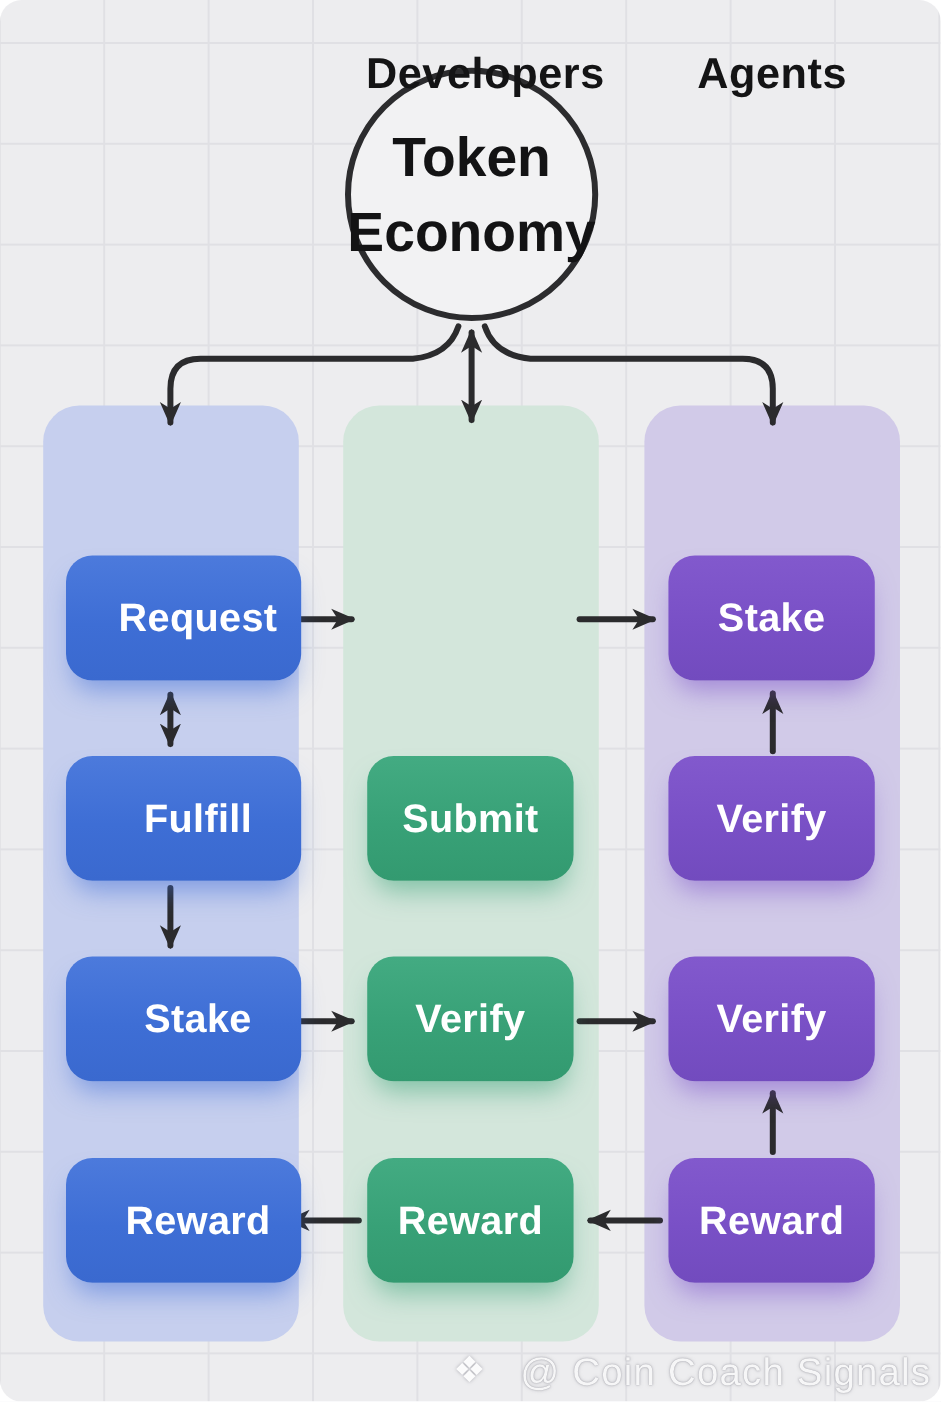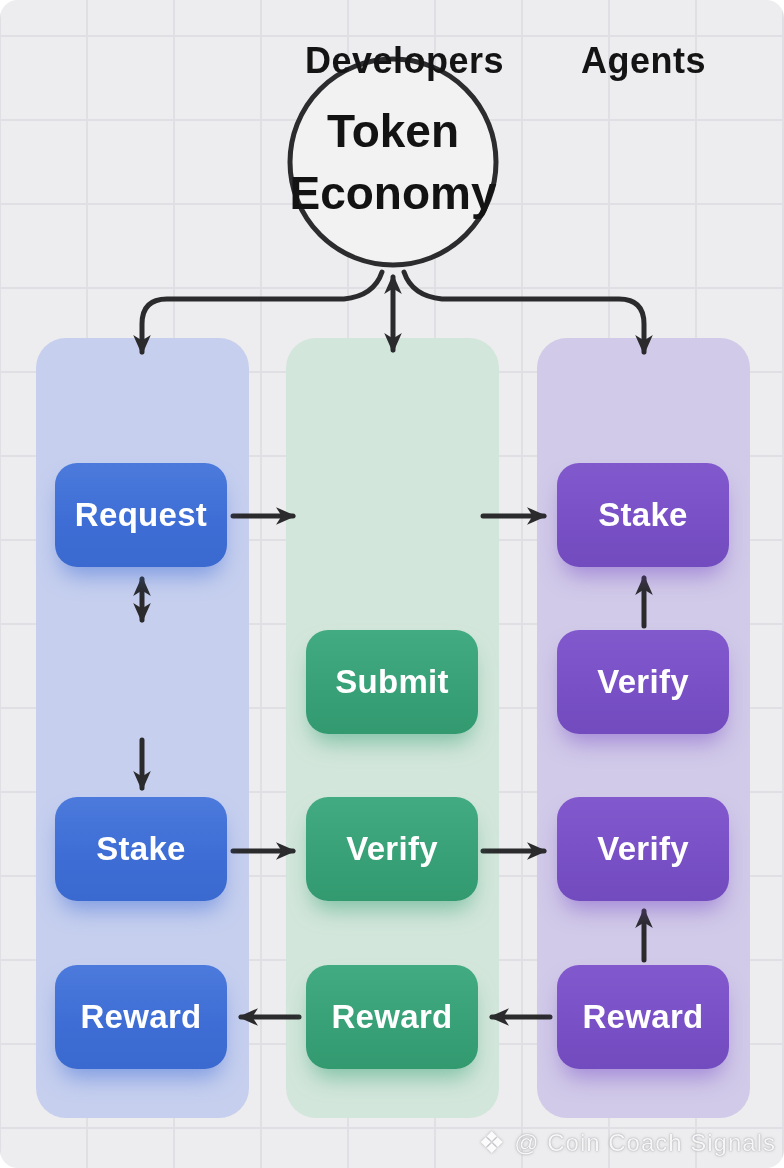--- a/index.html
+++ b/index.html
@@ -48,21 +48,21 @@
     box-shadow:0 14px 22px -6px rgba(65,112,215,0.55);
   }
   .node-green{
     background:linear-gradient(180deg,#43ab82 0%,#38a177 55%,#339a70 100%);
     box-shadow:0 14px 22px -6px rgba(58,163,121,0.55);
   }
   .node-purple{
     background:linear-gradient(180deg,#8259cd 0%,#7950c6 55%,#724bbe 100%);
     box-shadow:0 14px 22px -6px rgba(123,82,200,0.55);
   }
-  .col-a{left:55px;} .col-d{left:306px;} .col-s{left:557px;}
+  .col-a{left:55px;padding-left:24px;} .col-d{left:306px;} .col-s{left:557px;}
   .row-1{top:463px;} .row-2{top:630px;} .row-3{top:797px;} .row-4{top:965px;}
   .root-label{
     position:absolute;left:273px;top:102px;width:240px;height:120px;
     display:flex;align-items:center;justify-content:center;
     text-align:center;
     font-size:46px;font-weight:700;color:#131314;
     line-height:1.35;
     white-space:pre-line;
     z-index:3;
   }
@@ -70,24 +70,25 @@
     position:absolute;right:8px;top:1124px;height:38px;
     display:flex;align-items:center;gap:9px;
     z-index:4;
   }
   .watermark .wm-icon{
     font-size:30px;line-height:30px;
     color:rgba(255,255,255,0.95);
     text-shadow:0 0 3px rgba(140,140,150,0.7);
   }
   .watermark .wm-text{
-    font-size:24px;font-weight:400;
+    font-size:32px;font-weight:400;
     color:rgba(255,255,255,0.92);
     text-shadow:0 0 1px rgba(130,130,140,0.9), 0 0 3px rgba(150,150,160,0.5);
     letter-spacing:1px;
+    margin-left:20px;
   }
 </style>
 </head>
 <body>
 
 <div id="card">
 
   <div class="panel panel-agents"></div>
   <div class="panel panel-developers"></div>
   <div class="panel panel-stakers"></div>
@@ -122,20 +123,21 @@
     <circle cx="393" cy="162" r="103" fill="#f2f2f3" stroke="#2c2c2e" stroke-width="5"></circle>
   </svg>
 
   <div class="root-label">Token
 Economy</div>
 
   <div class="panel-title" style="left:298px;width:213px;">Developers</div>
   <div class="panel-title" style="left:537px;width:213px;">Agents</div>
 
   <div class="node node-blue col-a row-1">Request</div>
+  <div class="node node-blue col-a row-2">Fulfill</div>
   <div class="node node-blue col-a row-3">Stake</div>
   <div class="node node-blue col-a row-4">Reward</div>
 
   <div class="node node-green col-d row-2">Submit</div>
   <div class="node node-green col-d row-3">Verify</div>
   <div class="node node-green col-d row-4">Reward</div>
 
   <div class="node node-purple col-s row-1">Stake</div>
   <div class="node node-purple col-s row-2">Verify</div>
   <div class="node node-purple col-s row-3">Verify</div>

